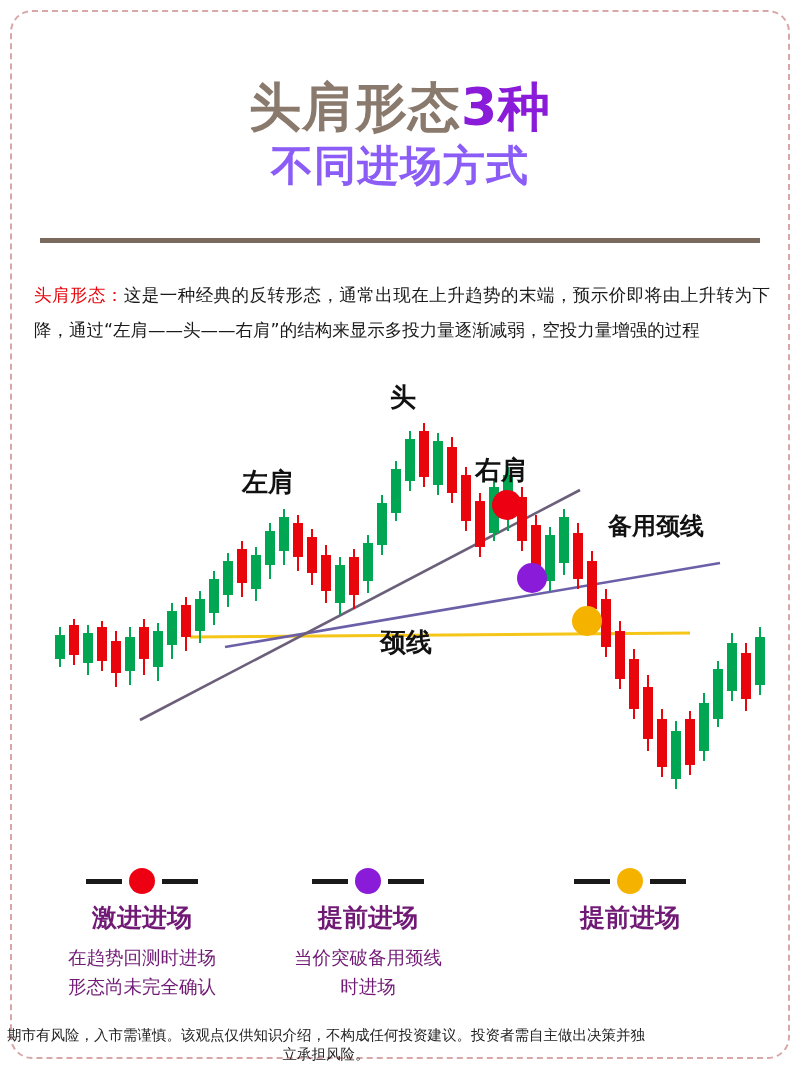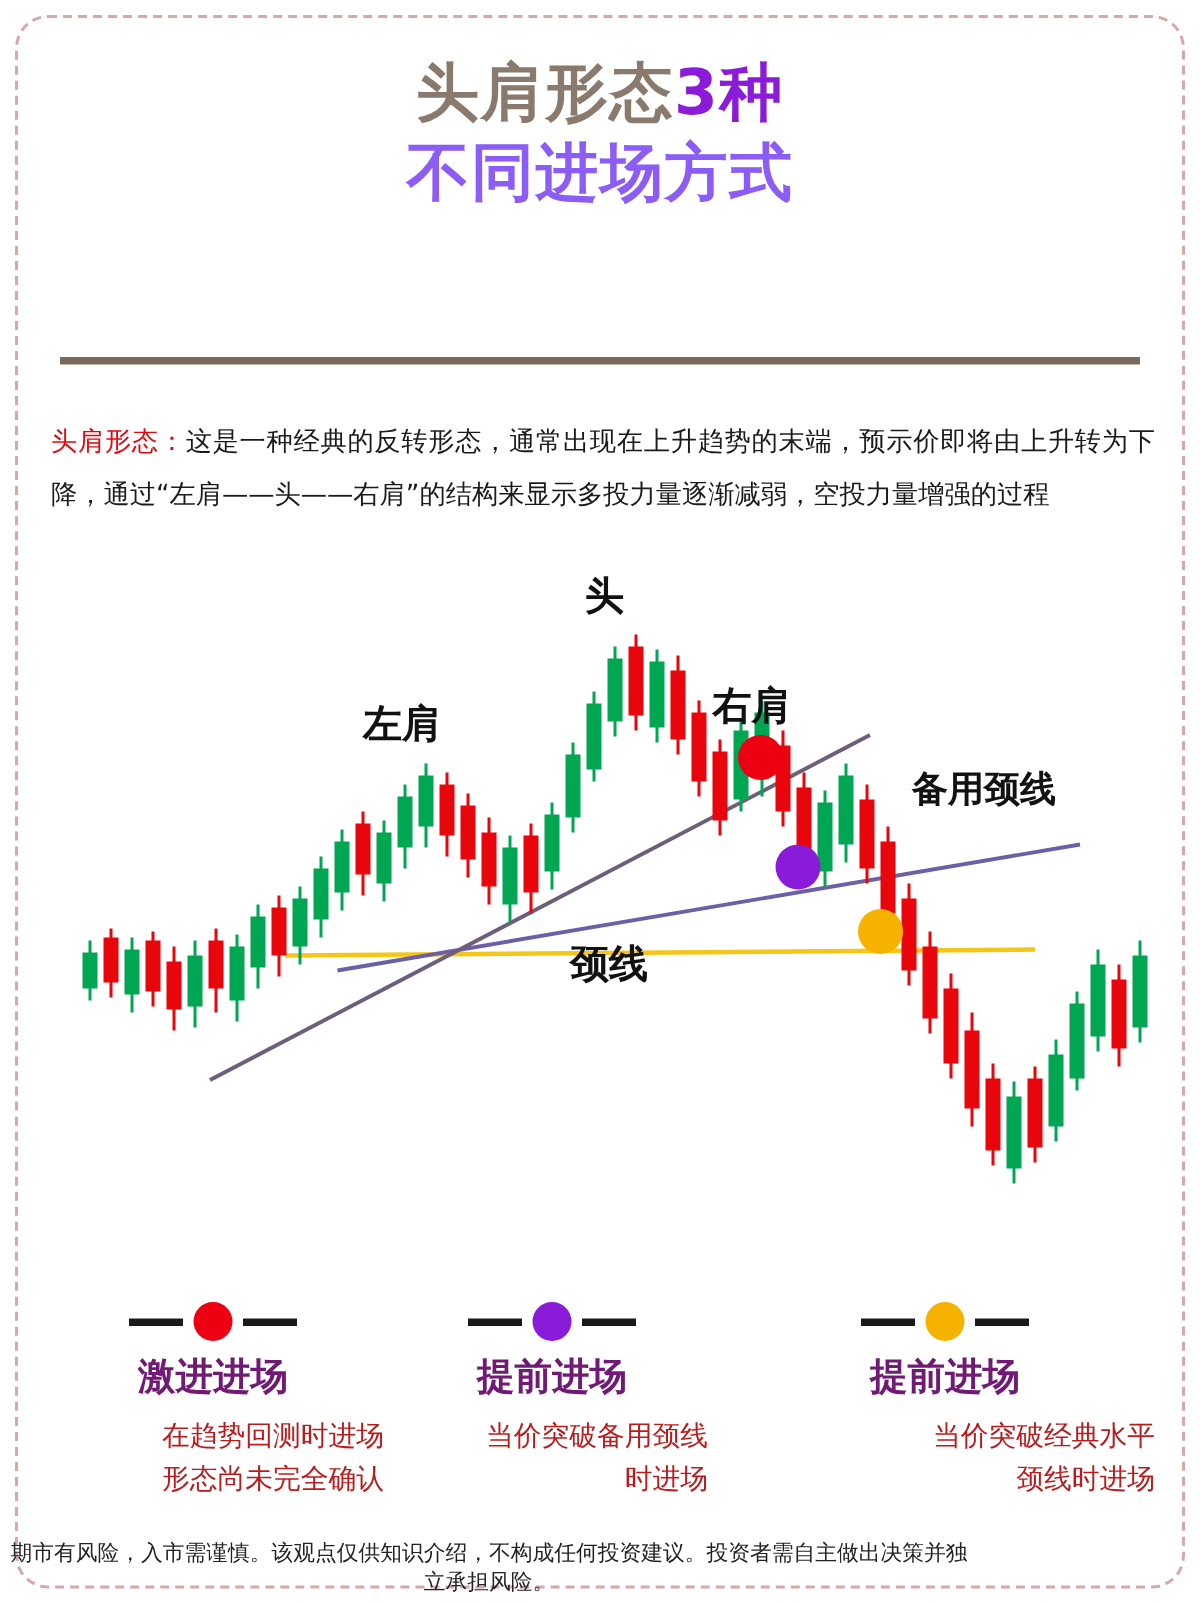--- a/index.html
+++ b/index.html
@@ -25,25 +25,26 @@
   }
 
   
   .title-block {
     position: absolute;
     left: 0; top: 38px;
     width: 800px;
     text-align: center;
   }
   .title-line1 {
-    font-size: 42px;
+    font-size: 52px;
     font-weight: bold;
     line-height: 1.12;
     letter-spacing: 1px;
     font-family: "DejaVu Sans", "Liberation Sans", sans-serif;
+    margin-top: 40px;
   }
   .t-brown { color: #8a7a6d; }
   .t-purple { color: #8a1bd8; }
   .title-line2 {
     margin-top: 6px;
     font-size: 42px;
     font-weight: bold;
     color: #8b5cf6;
     line-height: 1.12;
     letter-spacing: 1px;
@@ -131,23 +132,22 @@
     margin-top: 4px;
     font-size: 25px;
     font-weight: bold;
     color: #701a75;
     font-family: "DejaVu Sans", "Liberation Sans", sans-serif;
   }
   .entry-desc {
     margin-top: 10px;
     font-size: 18.5px;
     line-height: 1.55;
-    color: #b91c1c;
-    font-family: "DejaVu Sans", "Liberation Sans", sans-serif;
-    text-align: right;
+    color: #701a75;
+    font-family: "DejaVu Sans", "Liberation Sans", sans-serif;
   }
 
   
   .disclaimer {
     position: absolute;
     left: 0; top: 1026px;
     width: 652px;
     text-align: center;
     font-size: 14.5px;
     color: #222;
@@ -335,23 +335,19 @@
       </div>
     </div>
 
     <div class="entry e3">
       <div class="marker-row">
         <span class="bar left"></span>
         <span class="dot" style="background:#f5b300"></span>
         <span class="bar right"></span>
       </div>
       <div class="entry-title">提前进场</div>
-      <div class="entry-desc">
-        <div>当价突破经典水平</div>
-        <div>颈线时进场</div>
-      </div>
     </div>
 
   </div>
 
   <div class="disclaimer">期市有风险，入市需谨慎。该观点仅供知识介绍，不构成任何投资建议。投资者需自主做出决策并独立承担风险。</div>
 
 </div>
 
 </body></html>

